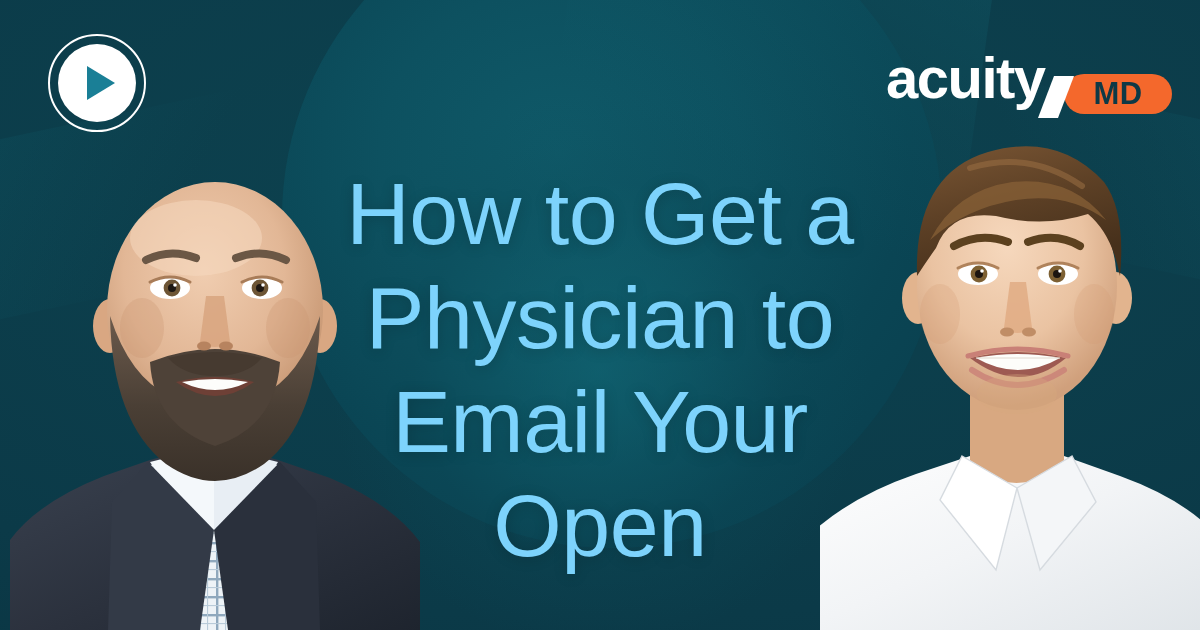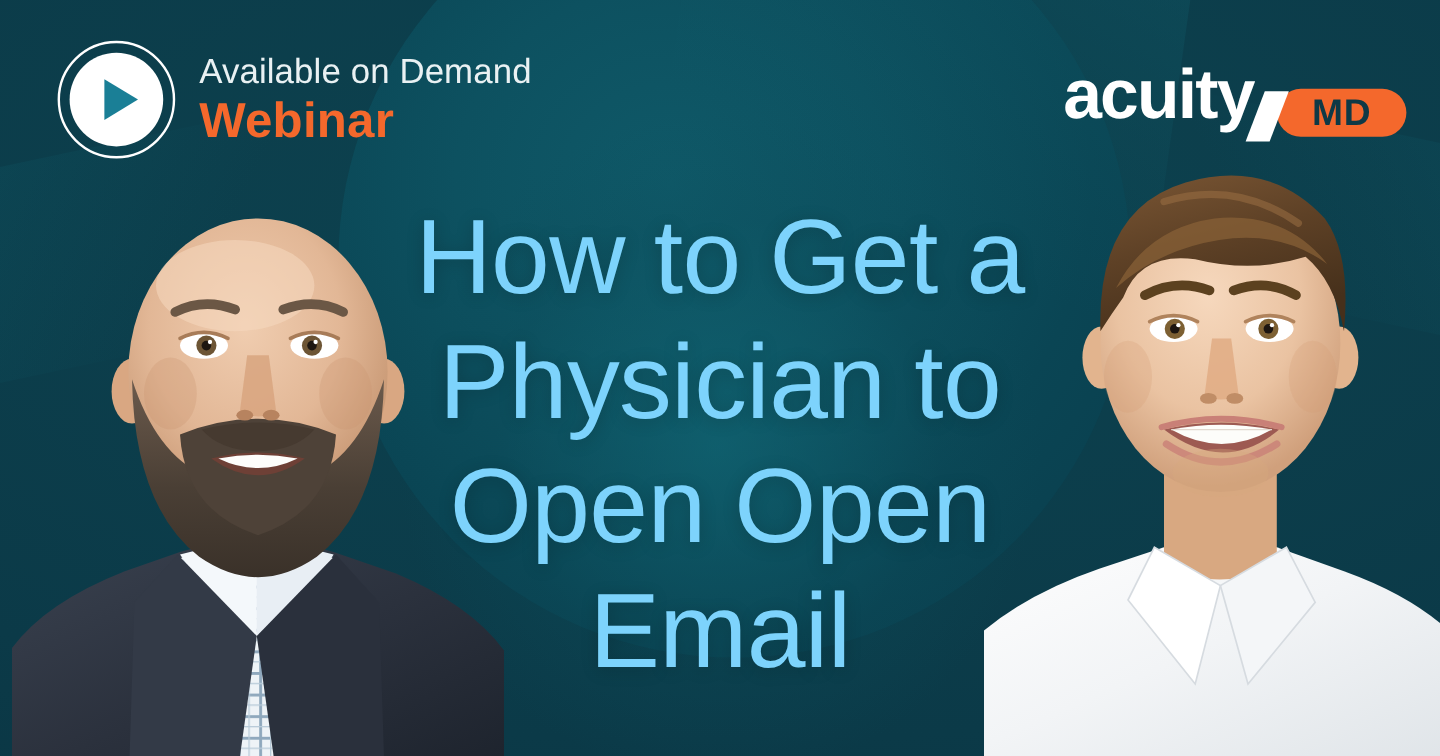--- a/index.html
+++ b/index.html
@@ -293,39 +293,35 @@
       </g>
     </svg>
   </div>
 
   <div class="badge">
     <div class="play-ring">
       <div class="play-disc">
         <div class="play-tri"></div>
       </div>
     </div>
-    <div class="badge-text">
-      <span class="badge-eyebrow">Available on Demand</span>
-      <span class="badge-title">Webinar</span>
-    </div>
   </div>
 
   <div class="logo">
     <svg width="290" height="80" viewBox="0 0 290 80" xmlns="http://www.w3.org/2000/svg">
 
       <rect x="178" y="34" width="108" height="40" rx="20" fill="#f4682c"></rect>
 
       <text x="232" y="64" text-anchor="middle" font-family="Liberation Sans, DejaVu Sans, sans-serif" font-size="31" font-weight="700" fill="#0e3946" letter-spacing="0.5">MD</text>
 
       <text x="0" y="58" font-family="Liberation Sans, DejaVu Sans, sans-serif" font-size="58" font-weight="700" fill="#ffffff" letter-spacing="-1.5">acuity</text>
 
       <path d="M168 36 L188 36 L172 78 L152 78 Z" fill="#ffffff"></path>
     </svg>
   </div>
 
   <div class="headline">
     <span class="ln">How to Get a</span>
     <span class="ln">Physician to</span>
-    <span class="ln">Open Open</span>
-    <span class="ln">Email</span>
+    <span class="ln">Email Your</span>
+    <span class="ln">Open</span>
   </div>
 
 </div>
 
 </body></html>

